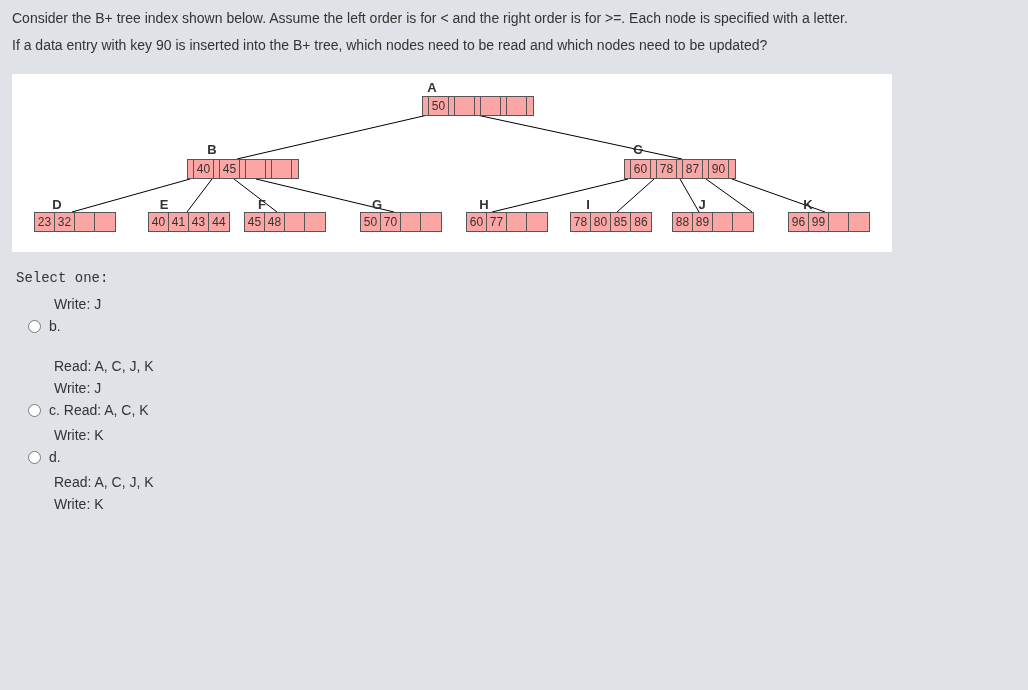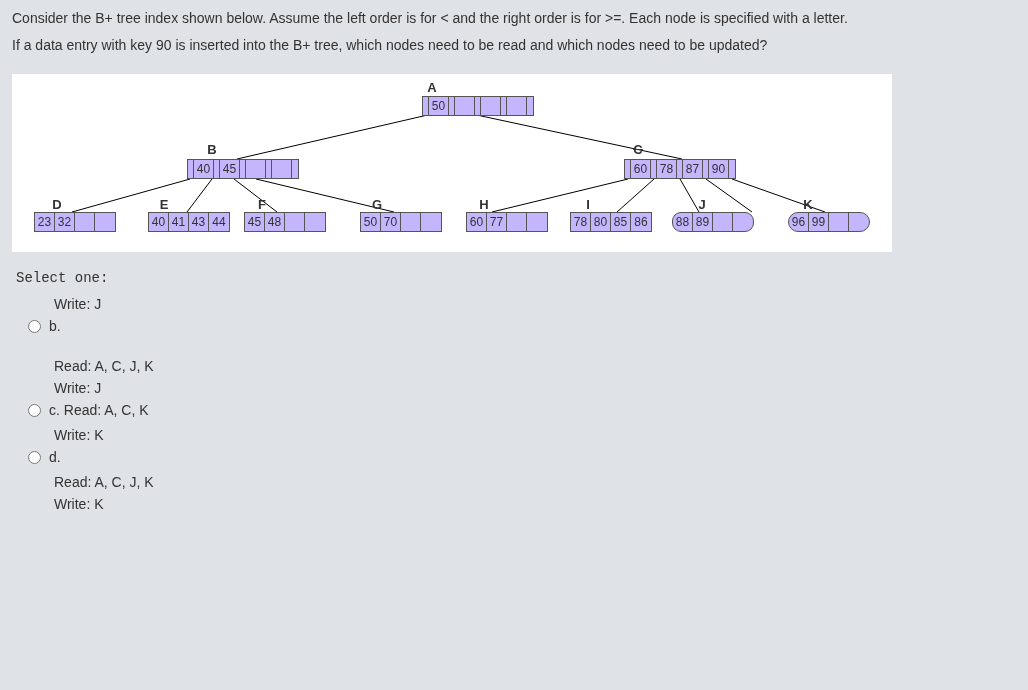--- a/index.html
+++ b/index.html
@@ -29,21 +29,21 @@
     svg.tree-svg {
       position: absolute;
       top: 0; left: 0;
       width: 880px;
       height: 178px;
       pointer-events: none;
     }
     .node {
       position: absolute;
       border: 1px solid #555;
-      background: #c4b5fd;
+      background: #fca5a5;
       display: flex;
       height: 20px;
     }
     .cell {
       border-right: 1px solid #555;
       min-width: 20px;
       text-align: center;
       font-size: 12px;
       line-height: 18px;
       padding: 0 2px;
@@ -181,29 +181,29 @@
 
   <div class="node-label" style="top:123px; left:576px;">I</div>
   <div class="node" style="top:138px; left:558px;">
     <span class="cell">78</span>
     <span class="cell">80</span>
     <span class="cell">85</span>
     <span class="cell">86</span>
   </div>
 
   <div class="node-label" style="top:123px; left:690px;">J</div>
-  <div class="node" style="top:138px; left:660px;border-radius:9px;">
+  <div class="node" style="top:138px; left:660px;">
     <span class="cell">88</span>
     <span class="cell">89</span>
     <span class="cell"></span>
     <span class="cell"></span>
   </div>
 
   <div class="node-label" style="top:123px; left:796px;">K</div>
-  <div class="node" style="top:138px; left:776px;border-radius:10px;">
+  <div class="node" style="top:138px; left:776px;">
     <span class="cell">96</span>
     <span class="cell">99</span>
     <span class="cell"></span>
     <span class="cell"></span>
   </div>
 </div>
 
 <div class="answers">
   <div class="answers-header">Select one:</div>
 

